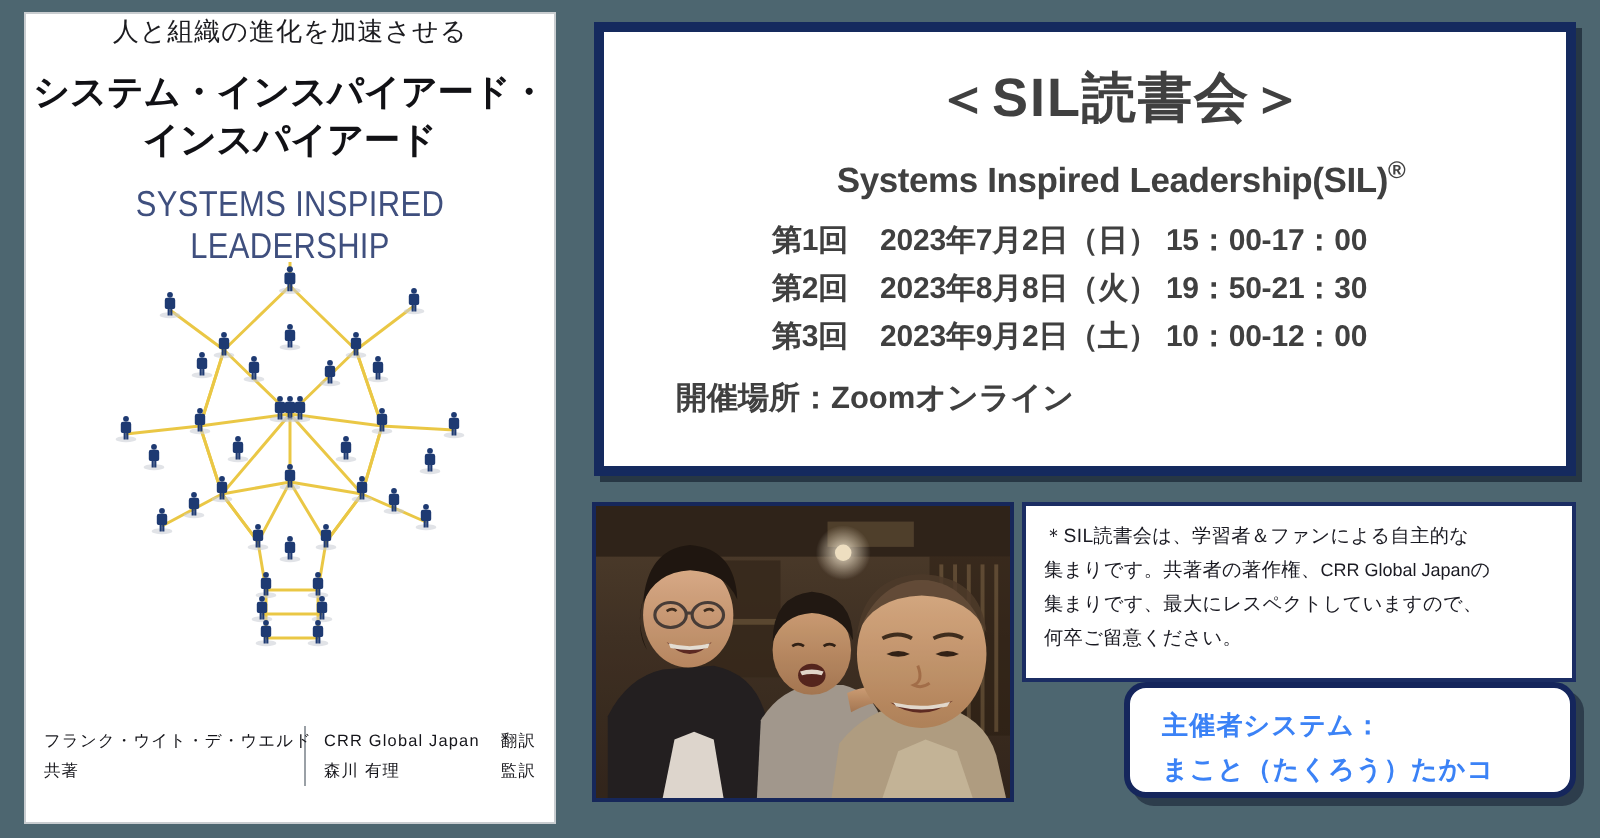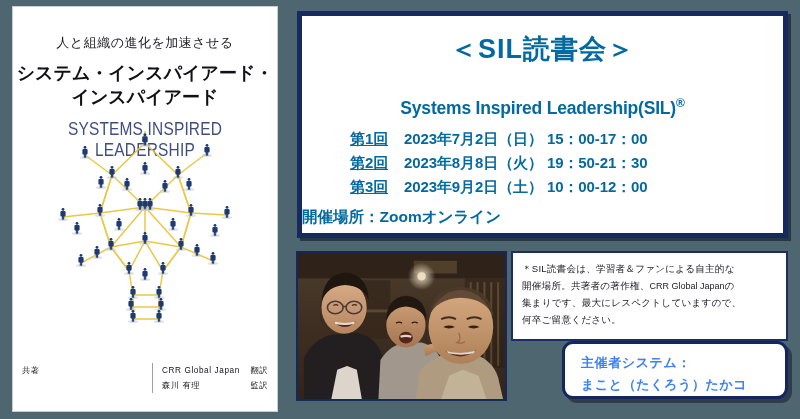--- a/index.html
+++ b/index.html
@@ -22,21 +22,20 @@
     top: 6px;
     width: 266px;
     height: 406px;
     background: #ffffff;
     border: 1px solid #c9cdd0;
     box-sizing: border-box;
     overflow: hidden;
   }
   .cover-tagline {
     text-align: center;
-    margin-top: 27px;
     font-size: 13px;
     color: #1c1c20;
     letter-spacing: 0.5px;
     font-weight: 500;
   }
   .cover-title-ja {
     text-align: center;
     margin-top: 10px;
     font-size: 18px;
     font-weight: bold;
@@ -93,52 +92,53 @@
   #event-panel {
     position: absolute;
     left: 297px;
     top: 11px;
     width: 491px;
     height: 227px;
     background: #ffffff;
     border: 5px solid #152a5e;
     box-sizing: border-box;
     box-shadow: 3px 3px 0 rgba(10,16,32,0.55);
-    color: #0369a1;
+    color: #404040;
+    padding-left: 36px;
   }
   #event-title {
     text-align: center;
     font-size: 27px;
     font-weight: bold;
     margin-top: 15px;
     letter-spacing: 1px;
   }
   #event-subtitle {
     text-align: center;
     font-size: 17.5px;
     font-weight: bold;
-    margin-top: 29px;
+    margin-top: 11px;
     letter-spacing: -0.2px;
   }
   #event-subtitle .reg {
     font-size: 12px;
     vertical-align: super;
   }
   #session-list {
     margin-top: 8px;
     padding-left: 48px;
   }
   .session-row {
     font-size: 15px;
     font-weight: bold;
     line-height: 1.62;
     white-space: nowrap;
     letter-spacing: -0.1px;
   }
-  .session-row .ordinal { display: inline-block; width: 54px; text-decoration: underline; }
+  .session-row .ordinal { display: inline-block; width: 54px; }
   .session-row .date { display: inline-block; }
   #event-venue {
     text-align: left;
     font-size: 15.5px;
     font-weight: bold;
     margin-top: 7px;
     padding-right: 6px;
     letter-spacing: 0px;
   }
 
@@ -273,20 +273,24 @@
       <use href="#person" x="56" y="128"></use>
       <use href="#person" x="156" y="126"></use>
       <use href="#person" x="104" y="44"></use>
       <use href="#person" x="104" y="150"></use>
     </g>
   </svg>
 
   <div class="cover-credits">
     <div class="credits-left">
       <div class="credit-row">
+        <span>フランク・ウイト・デ・ウエルド</span>
+        <span></span>
+      </div>
+      <div class="credit-row">
         <span>共著</span>
       </div>
     </div>
     <div class="credits-right">
       <div class="credit-row">
         <span>CRR Global Japan</span>
         <span>翻訳</span>
       </div>
       <div class="credit-row">
         <span>森川 有理</span>
@@ -417,21 +421,21 @@
       <path d="M151.5,101 q15,3.5 29,-0.5 l-1.5,2.5 q-13,3 -26,0 z" fill="#f2ece2"></path>
     </g>
 
     <rect width="211" height="150" fill="#c08040" opacity="0.07"></rect>
     <rect width="211" height="150" fill="#000000" opacity="0.05"></rect>
   </svg>
 </div>
 
 <div id="disclaimer-box">
   <div>＊SIL読書会は、学習者＆ファンによる自主的な</div>
-  <div><span>開催場所。共著者の著作権、</span><span class="lat">CRR Global Japan</span><span>の</span></div>
+  <div><span>集まりです。共著者の著作権、</span><span class="lat">CRR Global Japan</span><span>の</span></div>
   <div>集まりです、最大にレスペクトしていますので、</div>
   <div>何卒ご留意ください。</div>
 </div>
 
 <div id="organizer-box">
   <div>主催者システム：</div>
   <div>まこと（たくろう）たかコ</div>
 </div>
 
 </body></html>

